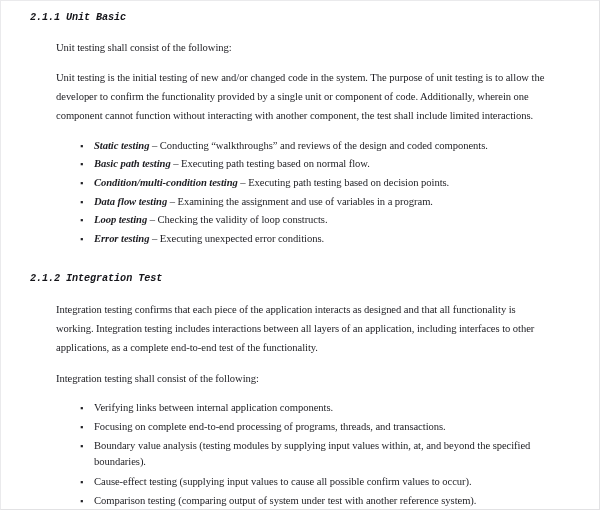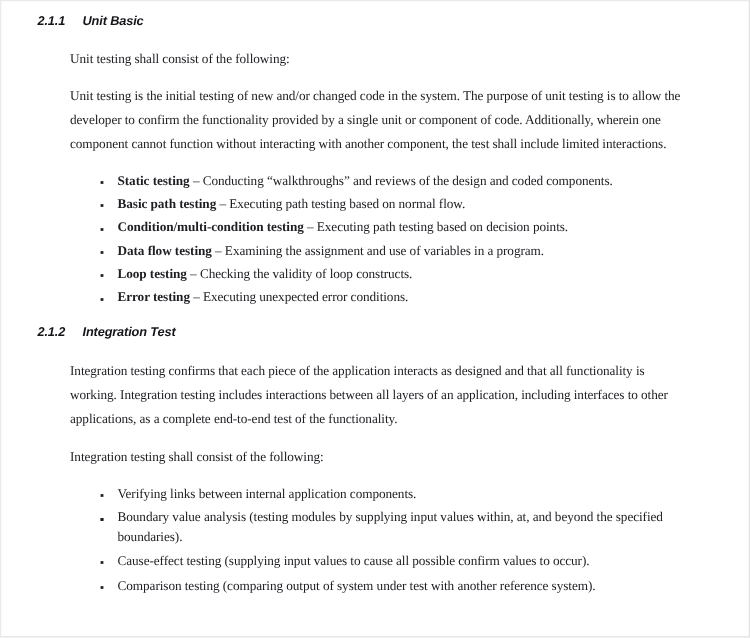--- a/index.html
+++ b/index.html
@@ -31,21 +31,21 @@
     left: 0;
     top: 0;
     right: 0;
     bottom: 0;
     padding: 11px 34px 0 29px;
     box-sizing: border-box;
   }
 
   
   .heading {
-    font-family: Liberation Sans, sans-serif;
+    font-family: Liberation Mono, monospace;
     font-weight: bold;
     font-style: italic;
     font-size: 10.2px;
     color: #15151a;
     letter-spacing: -0.1px;
     display: flex;
     align-items: baseline;
     margin: 0;
     line-height: 1.25;
   }
@@ -54,21 +54,21 @@
     min-width: 36px;
     flex: 0 0 auto;
   }
   .heading .htext {
     display: inline-block;
   }
 
   .sec1 .heading { margin-bottom: 13px; }
   .sec2 .heading { margin-bottom: 14px; }
 
-  .sec2 { margin-top: 14px; }
+  .sec2 { margin-top: 26px; }
 
   
   .para {
     margin: 0 0 12px 0;
     padding-left: 26px;
     padding-right: 12px;
     font-size: 10.6px;
     line-height: 19.2px;
     text-align: left;
     color: #1d1d22;
@@ -94,20 +94,21 @@
   .bullets li .dot {
     position: absolute;
     left: 50px;
     top: 0;
     font-size: 9px;
     line-height: 16.1px;
     color: #1d1d22;
   }
   .bullets li .term {
     font-weight: bold;
+    font-style: italic;
   }
   .bullets.unit li { margin-bottom: 2.6px; }
   .bullets.integration li { margin-bottom: 3.2px; }
 </style>
 </head>
 <body>
 
 <div class="page">
   <div class="page-body">
 
@@ -151,21 +152,21 @@
 
       <p class="para">Integration testing confirms that each piece of the application interacts as designed and that all functionality is working. Integration testing includes interactions between all layers of an application, including interfaces to other applications, as a complete end-to-end test of the functionality.</p>
 
       <p class="para lead-in">Integration testing shall consist of the following:</p>
 
       <ul class="bullets integration">
         <li>
           <span class="dot">▪</span><span>Verifying links between internal application components.</span>
         </li>
         <li>
-          <span class="dot">▪</span>
+          <span class="dot">▪</span><span>Focusing on complete end-to-end processing of programs, threads, and transactions.</span>
         </li>
         <li>
           <span class="dot">▪</span><span>Boundary value analysis (testing modules by supplying input values within, at, and beyond the specified boundaries).</span>
         </li>
         <li>
           <span class="dot">▪</span><span>Cause-effect testing (supplying input values to cause all possible confirm values to occur).</span>
         </li>
         <li>
           <span class="dot">▪</span><span>Comparison testing (comparing output of system under test with another reference system).</span>
         </li>

